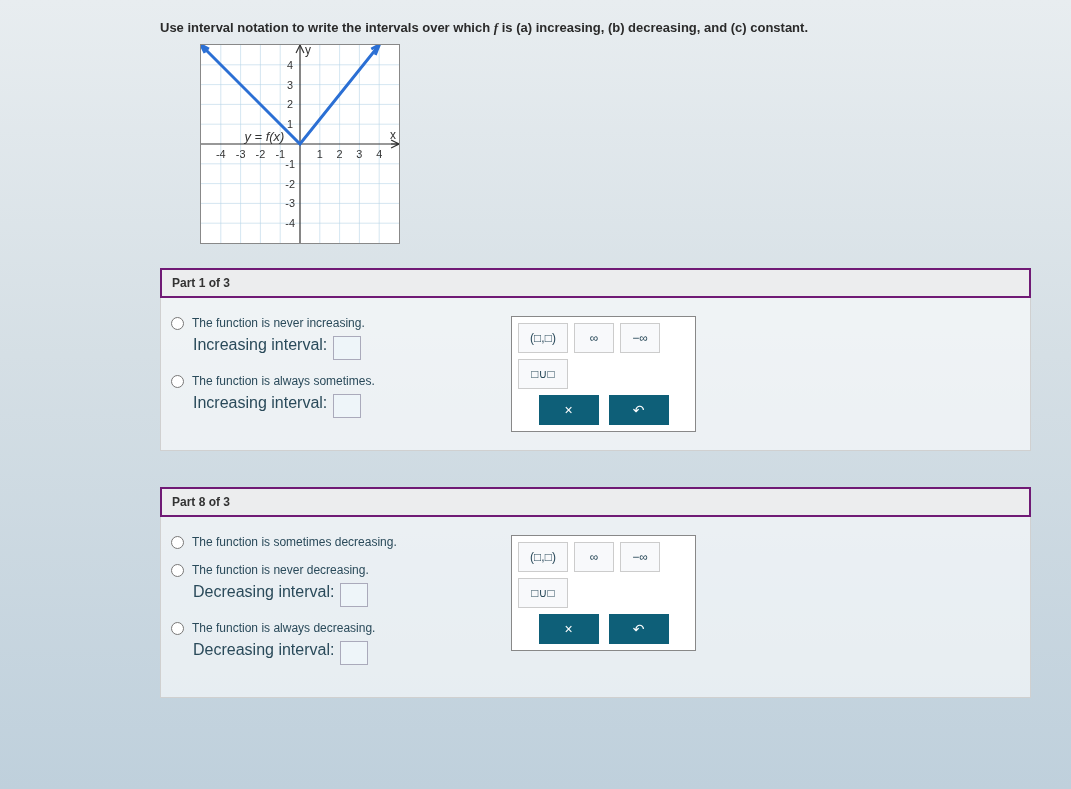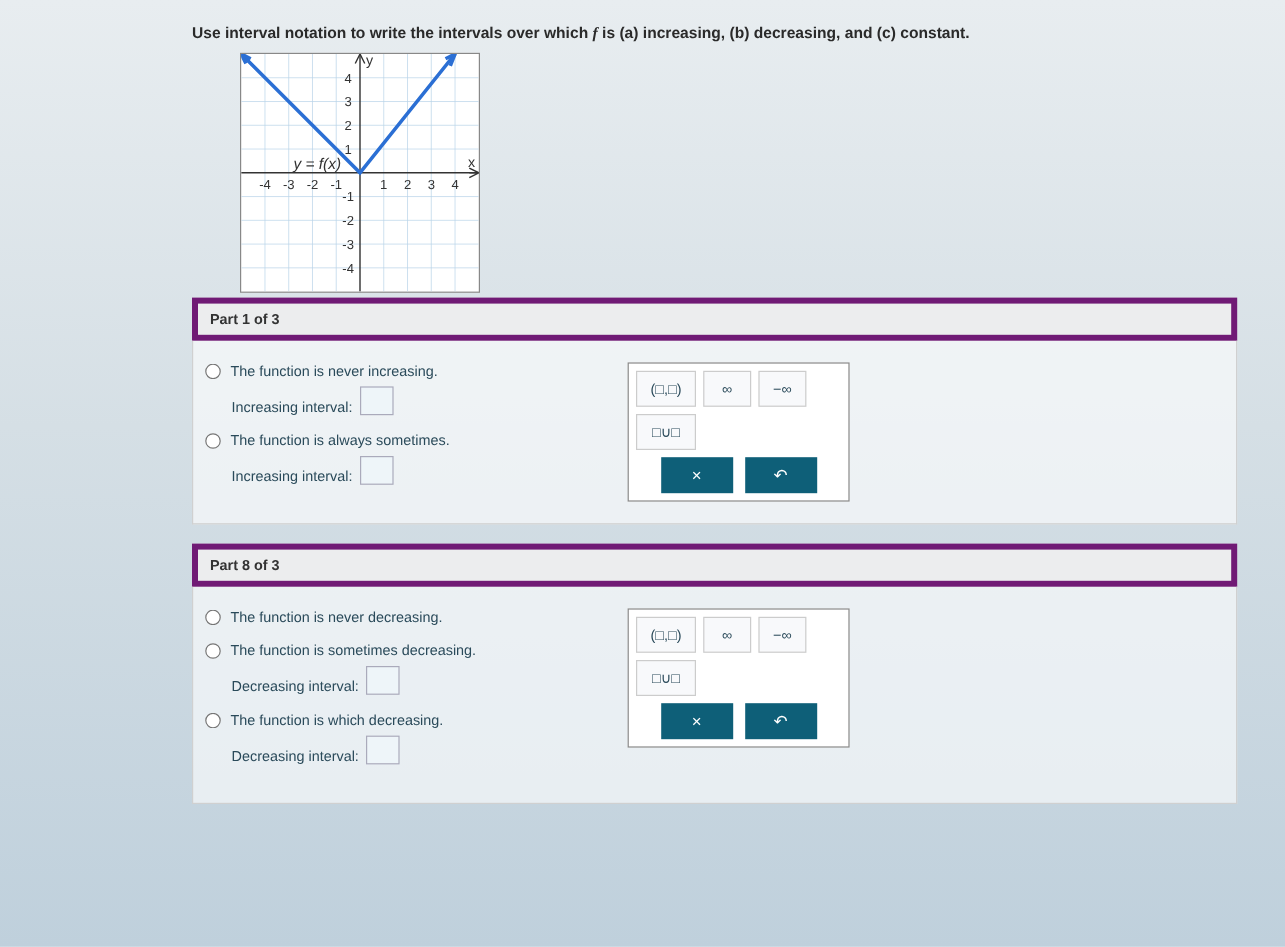--- a/index.html
+++ b/index.html
@@ -2,26 +2,26 @@
 <html><head>
   <meta charset="utf-8">
   <style>
     * { box-sizing: border-box; margin: 0; padding: 0; font-family: Arial, sans-serif; }
     body { background: linear-gradient(180deg, #e8edf0 0%, #d5dfe5 45%, #bfd0dc 100%); min-height: 789px; width: 1071px; padding: 20px 0 0 0; color: #333; }
     .container { padding: 0 40px 0 160px; }
     .question { font-size: 13px; font-weight: bold; color: #2a2a2a; margin-bottom: 8px; }
     .question i { font-style: italic; font-family: serif; }
     .graph-box { background: #fff; border: 1px solid #888; width: 200px; height: 200px; margin-left: 40px; margin-top: 5px; position: relative; }
     .graph-grid { width: 100%; height: 100%; }
-    .part-header { background: #ecedee; border: 5px solid #701a75; padding: 6px 10px; margin-top: 4px; font-size: 12px; font-weight: bold; color: #333; }
-    .part-body { background: rgba(255,255,255,0.6); border: 1px solid #d0d0d0; border-top: none; padding: 18px 10px; display: flex; gap: 52px; align-items: flex-start; }
+    .part-header { background: #ecedee; border: 2px solid #701a75; padding: 6px 10px; margin-top: 24px; font-size: 12px; font-weight: bold; color: #333; }
+    .part-body { background: rgba(255,255,255,0.6); border: 1px solid #d0d0d0; border-top: none; padding: 18px 10px; display: flex; gap: 40px; align-items: flex-start; }
     .options { flex: 0 0 300px; }
     .option-row { display: flex; align-items: center; gap: 8px; margin-bottom: 14px; font-size: 12px; color: #2a4a5a; }
     .option-row input[type="radio"] { width: 13px; height: 13px; }
-    .interval-label { margin-left: 22px; display: flex; align-items: flex-end; gap: 6px; font-size: 12px; color: #2a4a5a; margin-top: -8px; margin-bottom: 14px; }
+    .interval-label { margin-left: 22px; display: flex; align-items: flex-start; gap: 6px; font-size: 16px; color: #2a4a5a; margin-top: -8px; margin-bottom: 14px; }
     .interval-input { width: 28px; height: 24px; border: 1px solid #aab; background: #eef5f9; }
     .palette { border: 1px solid #888; background: #fff; padding: 6px; width: 185px; }
     .palette-row { display: flex; gap: 6px; margin-bottom: 6px; }
     .palette-btn { min-width: 50px; height: 30px; border: 1px solid #ccc; background: #f8f9fb; display: flex; align-items: center; justify-content: center; font-size: 12px; color: #2a4a5a; cursor: pointer; }
     .palette-btn.narrow { min-width: 40px; }
     .palette-action-row { display: flex; gap: 10px; margin-top: 4px; justify-content: center; }
     .palette-action { width: 60px; height: 30px; background: #0e5f78; color: #fff; border: none; display: flex; align-items: center; justify-content: center; font-size: 14px; cursor: pointer; }
     .spacer { height: 12px; }
   </style>
 </head>
@@ -119,33 +119,33 @@
     </div>
   </div>
 
   <div class="spacer"></div>
 
   <div class="part-header">Part 8 of 3</div>
   <div class="part-body">
     <div class="options">
       <div class="option-row">
         <input type="radio" name="p2" style="">
-        <span>The function is never decreasing.</span>
+        <span>The function is sometimes decreasing.</span>
       </div>
       <div class="option-row">
         <input type="radio" name="p2" style="">
-        <span>The function is sometimes decreasing.</span>
+        <span>The function is never decreasing.</span>
       </div>
       <div class="interval-label">
         <span>Decreasing interval:</span>
         <div class="interval-input"></div>
       </div>
       <div class="option-row">
         <input type="radio" name="p2" style="">
-        <span>The function is which decreasing.</span>
+        <span>The function is always decreasing.</span>
       </div>
       <div class="interval-label">
         <span>Decreasing interval:</span>
         <div class="interval-input"></div>
       </div>
     </div>
     <div class="palette">
       <div class="palette-row">
         <div class="palette-btn">(□,□)</div>
         <div class="palette-btn narrow">∞</div>

